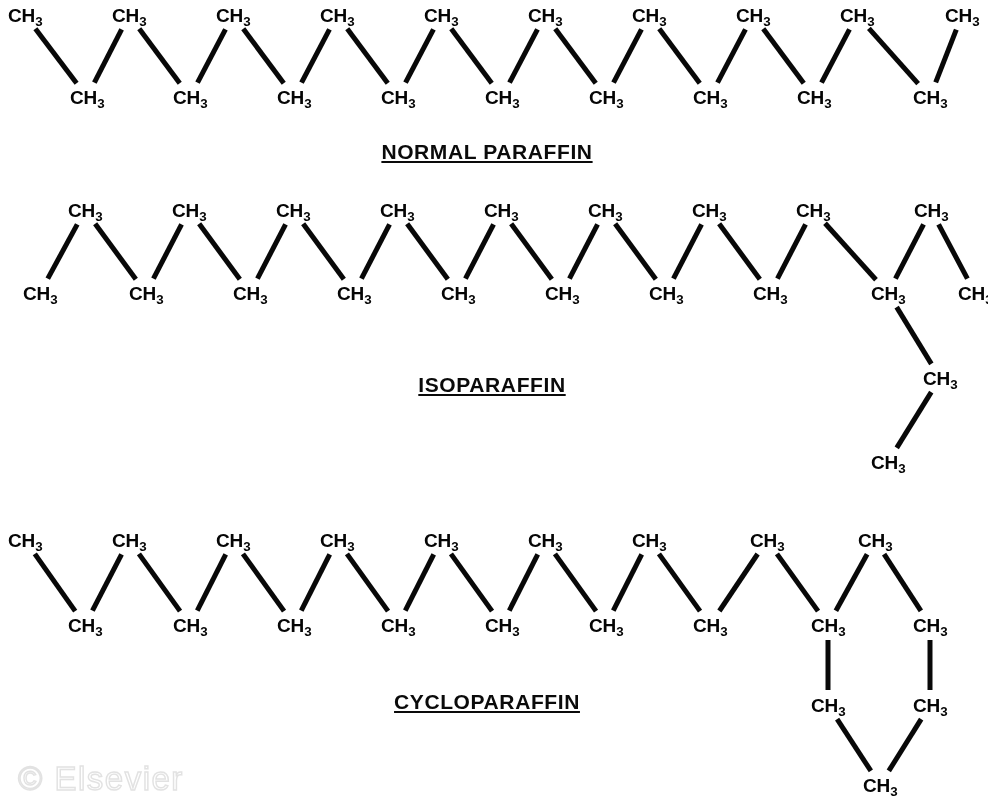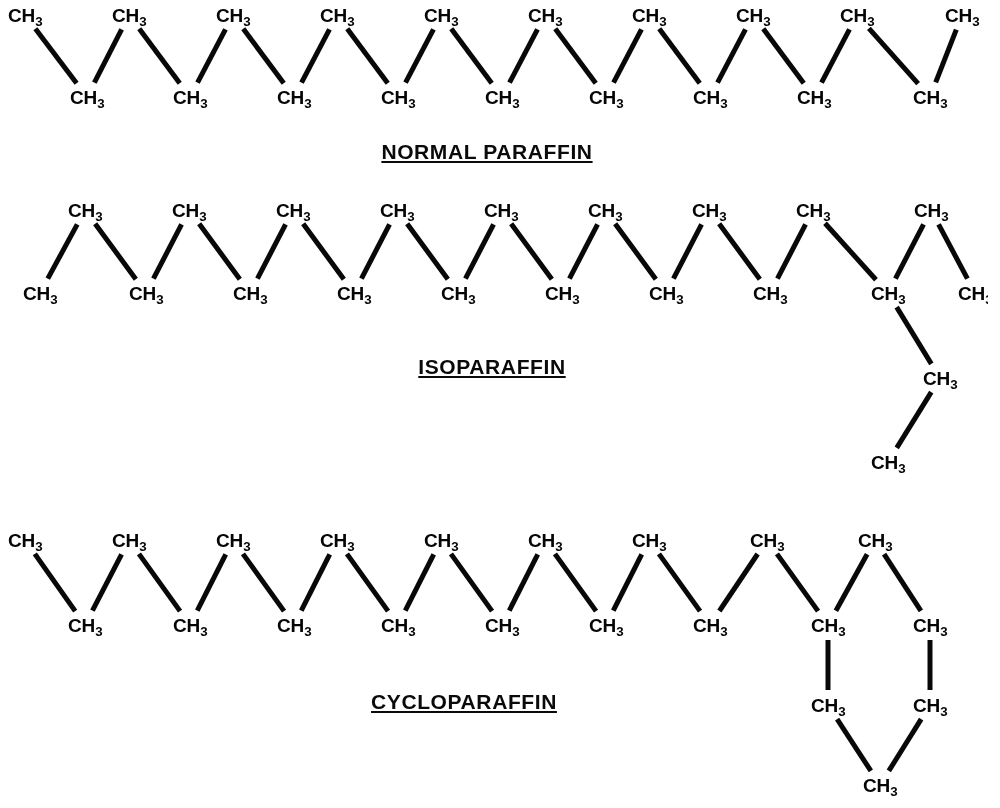--- a/index.html
+++ b/index.html
@@ -199,18 +199,19 @@
       <div class="node-label" style="left: 828px; top: 625px;">CH<sub>3</sub></div>
       <div class="node-label" style="left: 875px; top: 540px;">CH<sub>3</sub></div>
       <div class="node-label" style="left: 930px; top: 625px;">CH<sub>3</sub></div>
       <div class="node-label" style="left: 828px; top: 705px;">CH<sub>3</sub></div>
       <div class="node-label" style="left: 930px; top: 705px;">CH<sub>3</sub></div>
       <div class="node-label" style="left: 880px; top: 785px;">CH<sub>3</sub></div>
     </div>
 
   <div id="captions-layer">
       <div class="struct-caption" style="left: 487px; top: 152px;">NORMAL PARAFFIN</div>
-      <div class="struct-caption" style="left: 492px; top: 367px;">ISOPARAFFIN</div>
-      <div class="struct-caption" style="left: 464px; top: 702px;">CYCLOPARAFFIN</div>
+      <div class="struct-caption" style="left: 492px; top: 385px;">ISOPARAFFIN</div>
+      <div class="struct-caption" style="left: 487px; top: 702px;">CYCLOPARAFFIN</div>
     </div>
 
+  <div class="watermark">© Elsevier</div>
 
 </div>
 
 </body></html>

